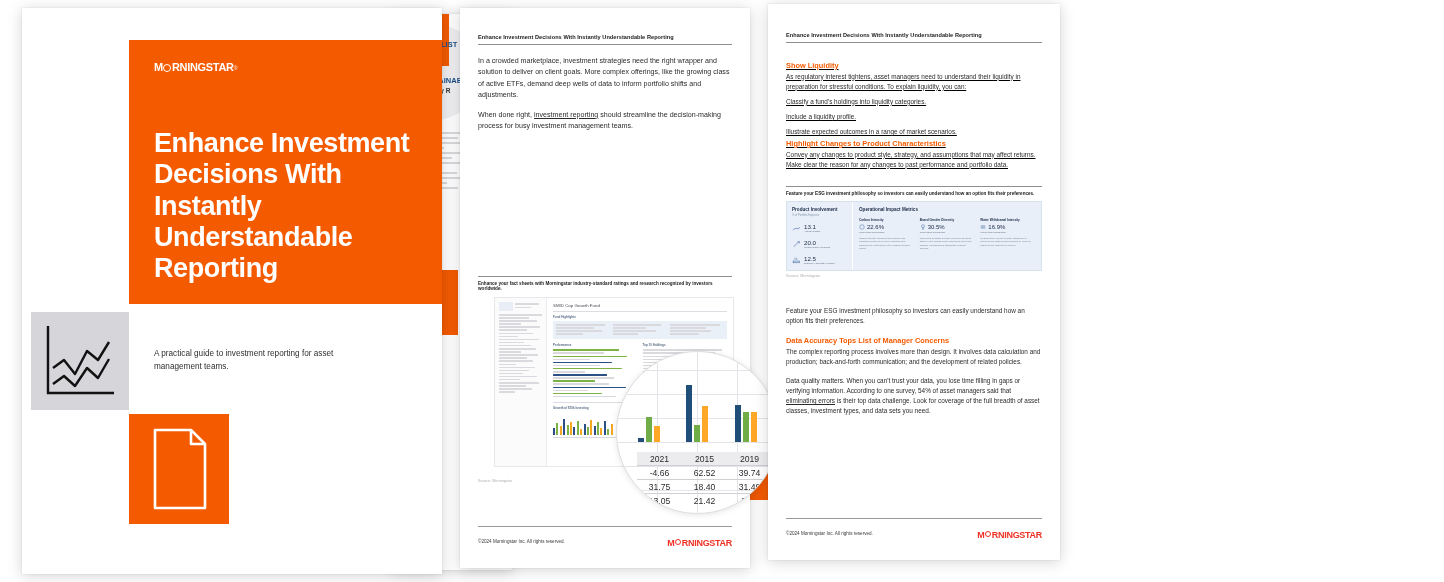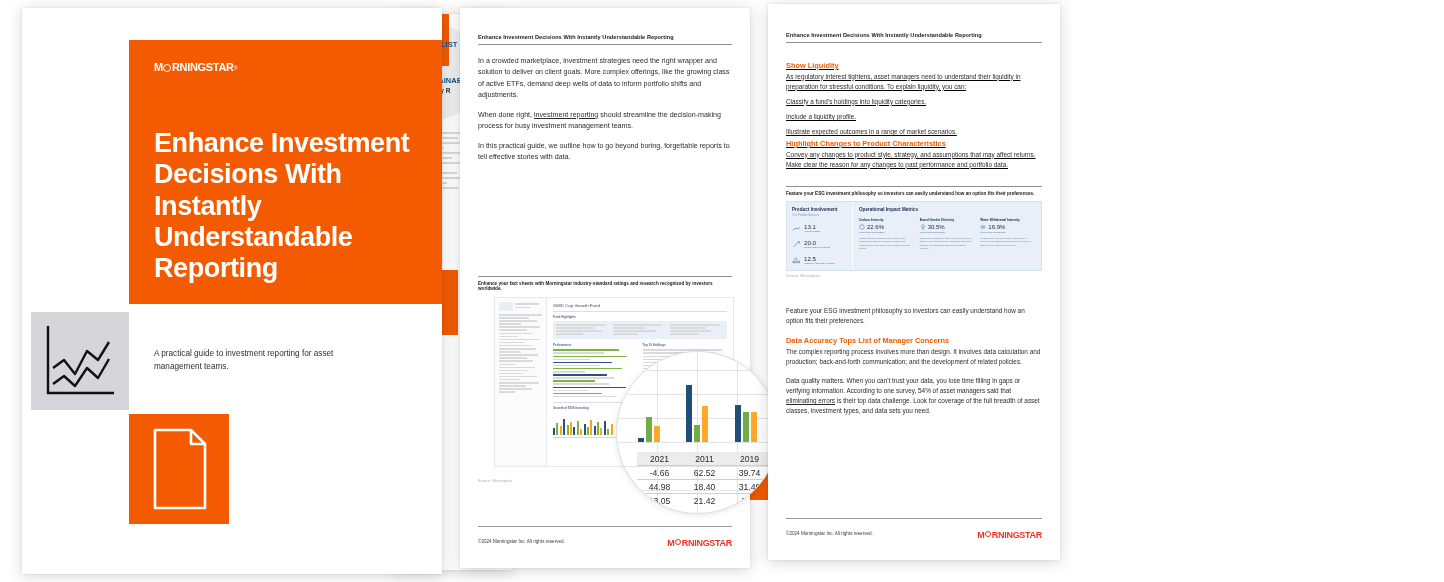--- a/index.html
+++ b/index.html
@@ -241,21 +241,20 @@
   </div>
 
   <div class="sheet" id="mid-page">
     <div class="page-pad" style="top:26px;">
       <div class="doc-head">Enhance Investment Decisions With Instantly Understandable Reporting</div>
     </div>
 
     <div class="page-pad" style="top:48px;">
       <div class="p">In a crowded marketplace, investment strategies need the right wrapper and solution to deliver on client goals. More complex offerings, like the growing class of active ETFs, demand deep wells of data to inform portfolio shifts and adjustments.</div>
       <div class="p">When done right, <span class="lnk">investment reporting</span> should streamline the decision-making process for busy investment management teams.</div>
-      <div class="p">In this practical guide, we outline how to go beyond boring, forgettable reports to tell effective stories with data.</div>
     </div>
 
     <div class="page-pad" style="top:268px;">
       <div class="rule" style="padding-top:4px;">
         <div class="caption-b">Enhance your fact sheets with Morningstar industry-standard ratings and research recognized by investors worldwide.</div>
       </div>
 
       <div style="position:relative; height:180px; margin-top:6px;margin-left:16px;">
 
         <div id="factsheet">
@@ -419,30 +418,30 @@
             <div class="bargroup">
               <i class="bar-navy" style="height:60%"></i>
               <i class="bar-green" style="height:48%"></i>
               <i class="bar-orange" style="height:49%"></i>
             </div>
           </div>
 
           <div id="mag-table">
             <div class="hrow">
               <div class="c">2021</div>
-              <div class="c">2011</div>
+              <div class="c">2015</div>
               <div class="c">2019</div>
             </div>
             <div class="row">
               <div class="c">-4.66</div>
               <div class="c">62.52</div>
               <div class="c">39.74</div>
             </div>
             <div class="row">
-              <div class="c">44.98</div>
+              <div class="c">31.75</div>
               <div class="c">18.40</div>
               <div class="c">31.49</div>
             </div>
             <div class="row">
               <div class="c">13.05</div>
               <div class="c">21.42</div>
               <div class="c">32.1</div>
             </div>
           </div>
         </div>

